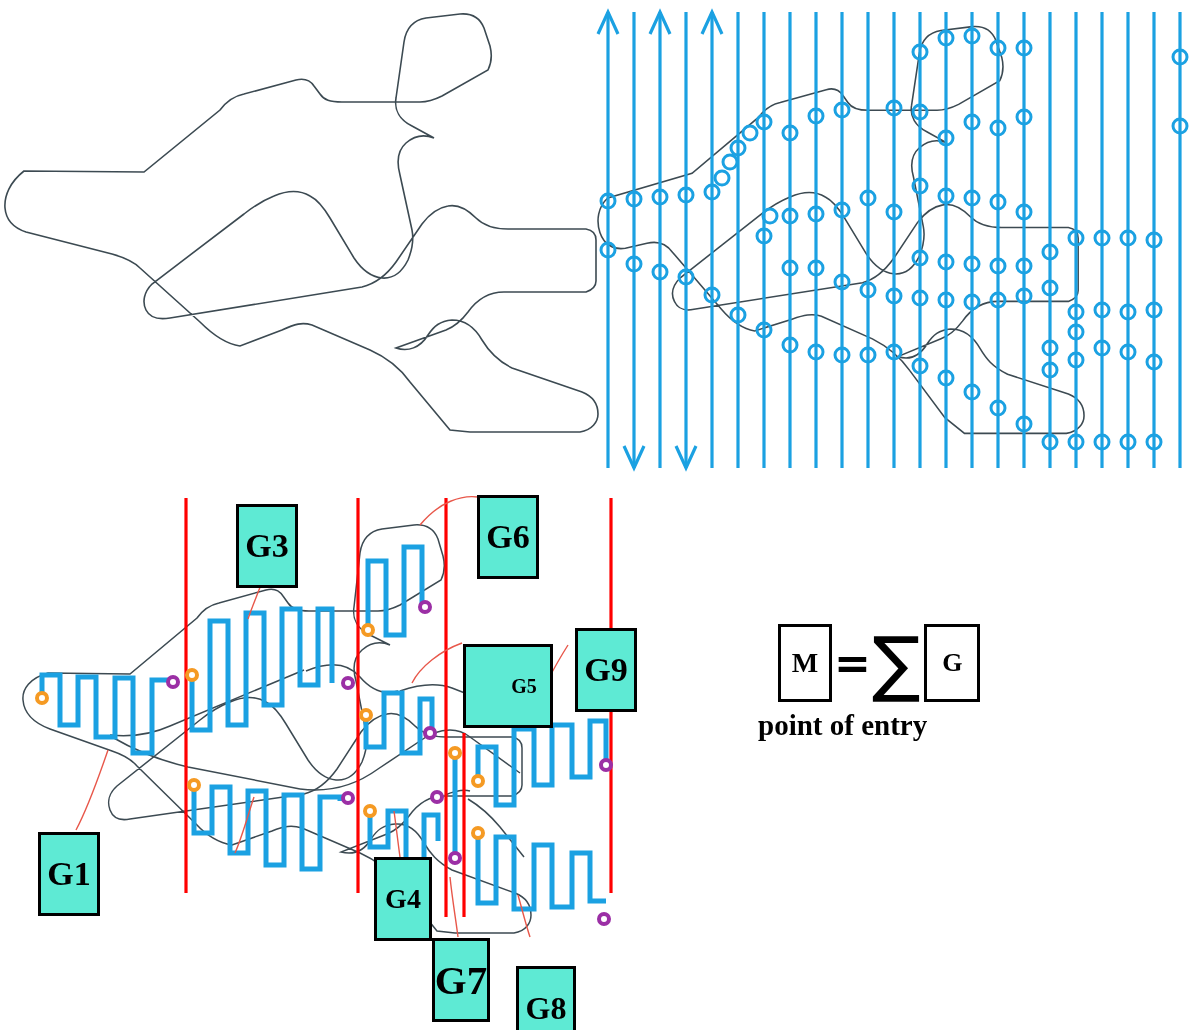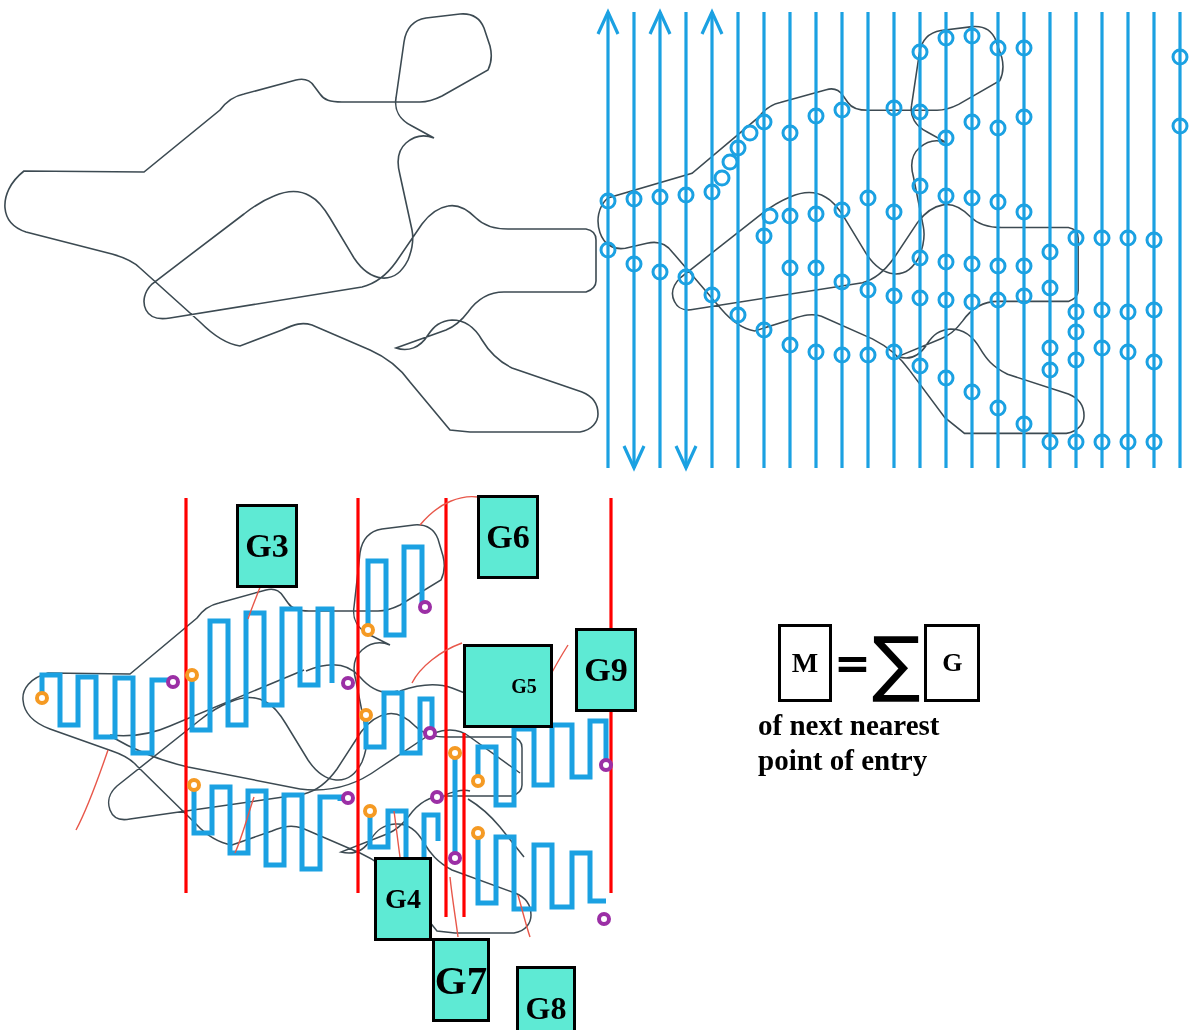--- a/index.html
+++ b/index.html
@@ -374,20 +374,23 @@
       <path d="M 262,97 C 258,108 252,122 248,134"></path>
       <path d="M 400,372 C 398,358 396,340 394,326"></path>
       <path d="M 462,158 C 440,166 420,182 412,198" transform="translate(0,0)"></path>
       <path d="M 478,12 C 462,10 440,16 420,40"></path>
       <path d="M 458,452 C 456,436 452,412 450,392"></path>
       <path d="M 530,452 C 526,440 522,424 518,410"></path>
       <path d="M 568,160 C 558,176 546,196 540,214"></path>
     </g>
   </svg>
 
+  <div class="lbl-box" style="left:38px;top:347px;width:56px;height:78px;font-size:34px;">
+    <span>G1</span>
+  </div>
   <div class="lbl-box" style="left:236px;top:19px;width:56px;height:78px;font-size:34px;">
     <span>G3</span>
   </div>
   <div class="lbl-box" style="left:374px;top:372px;width:52px;height:78px;font-size:28px;">
     <span>G4</span>
   </div>
   <div class="lbl-box" style="left:463px;top:159px;width:52px;height:78px;font-size:20px;padding-left:32px;">
     <span>G5</span>
   </div>
   <div class="lbl-box" style="left:477px;top:10px;width:56px;height:78px;font-size:34px;text-align:center;">
@@ -411,16 +414,15 @@
       <span>M</span>
     </div>
     <span class="eq-sym" style="font-size:44px;margin:0 1px 0 2px;font-weight:bold;">=</span>
     <span class="eq-sym" style="font-size:72px;margin:0 4px 0 0;">∑</span>
     <div class="eq-box" style="width:50px;height:72px;font-size:26px;">
       <span>G</span>
     </div>
   </div>
 
   <div class="caption" style="left:58px;top:108px;width:300px;font-size:29px;">
-    <div>of next nearest</div>
     <div>point of entry</div>
   </div>
 </div>
 
 </body></html>

